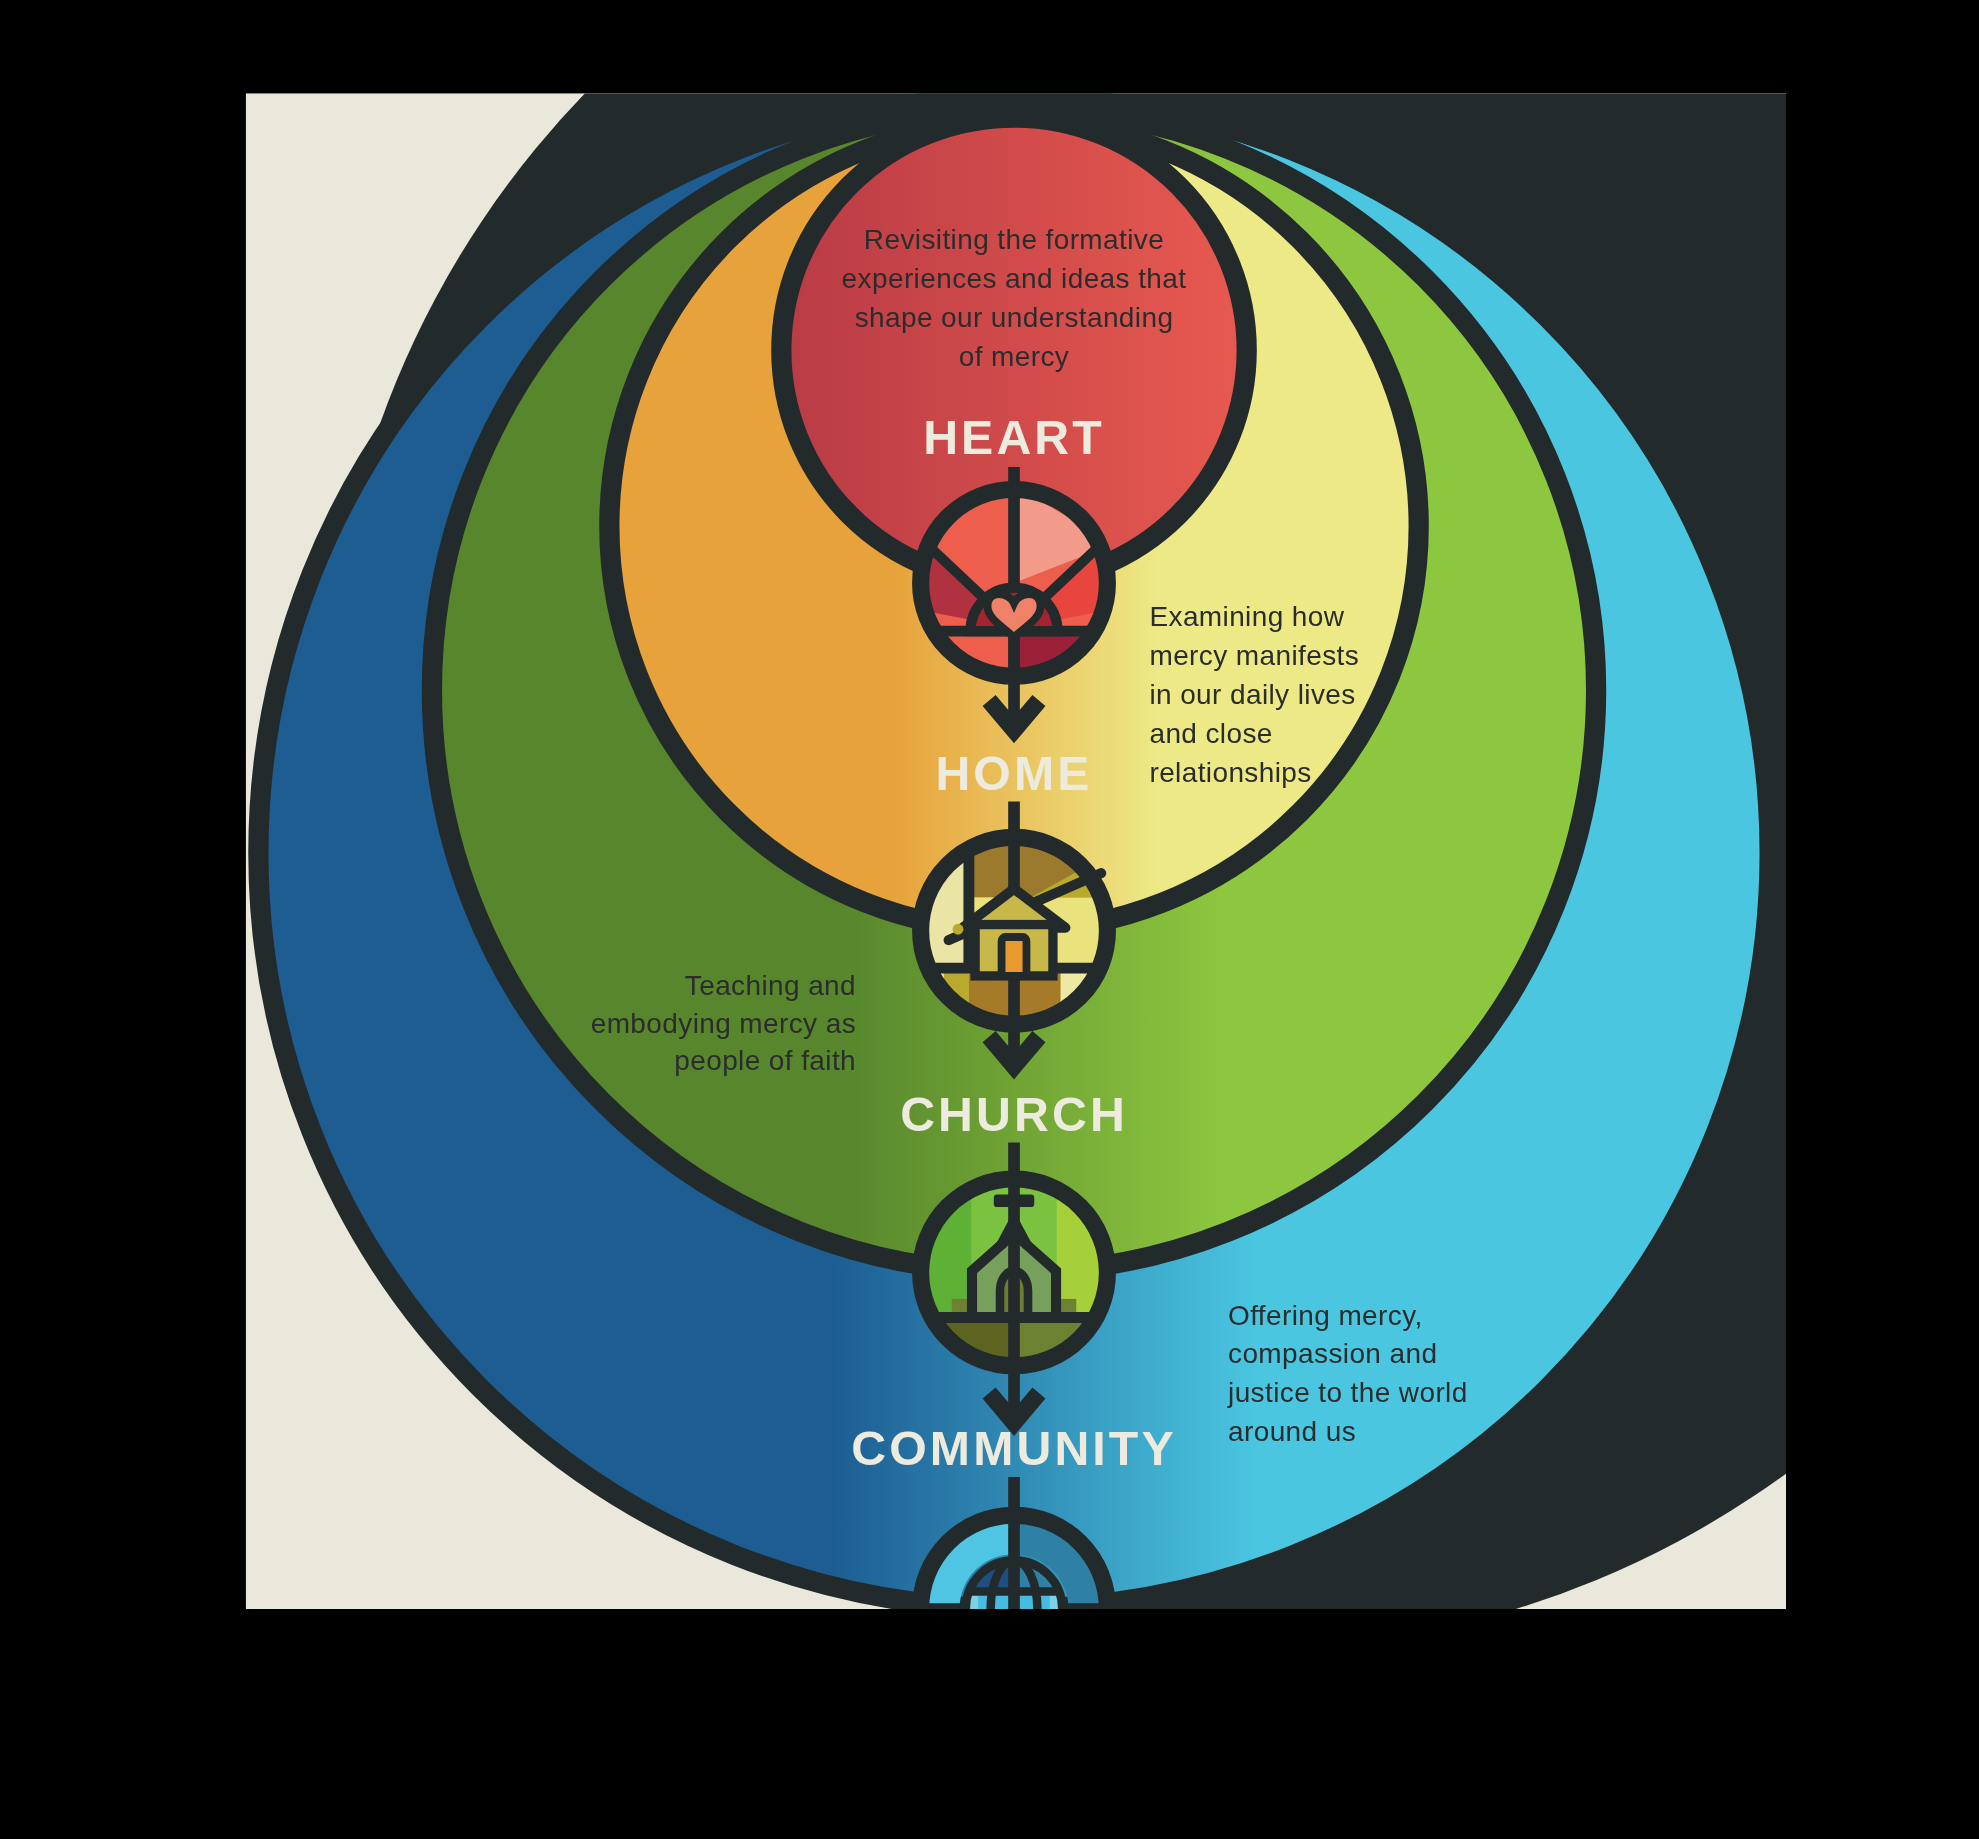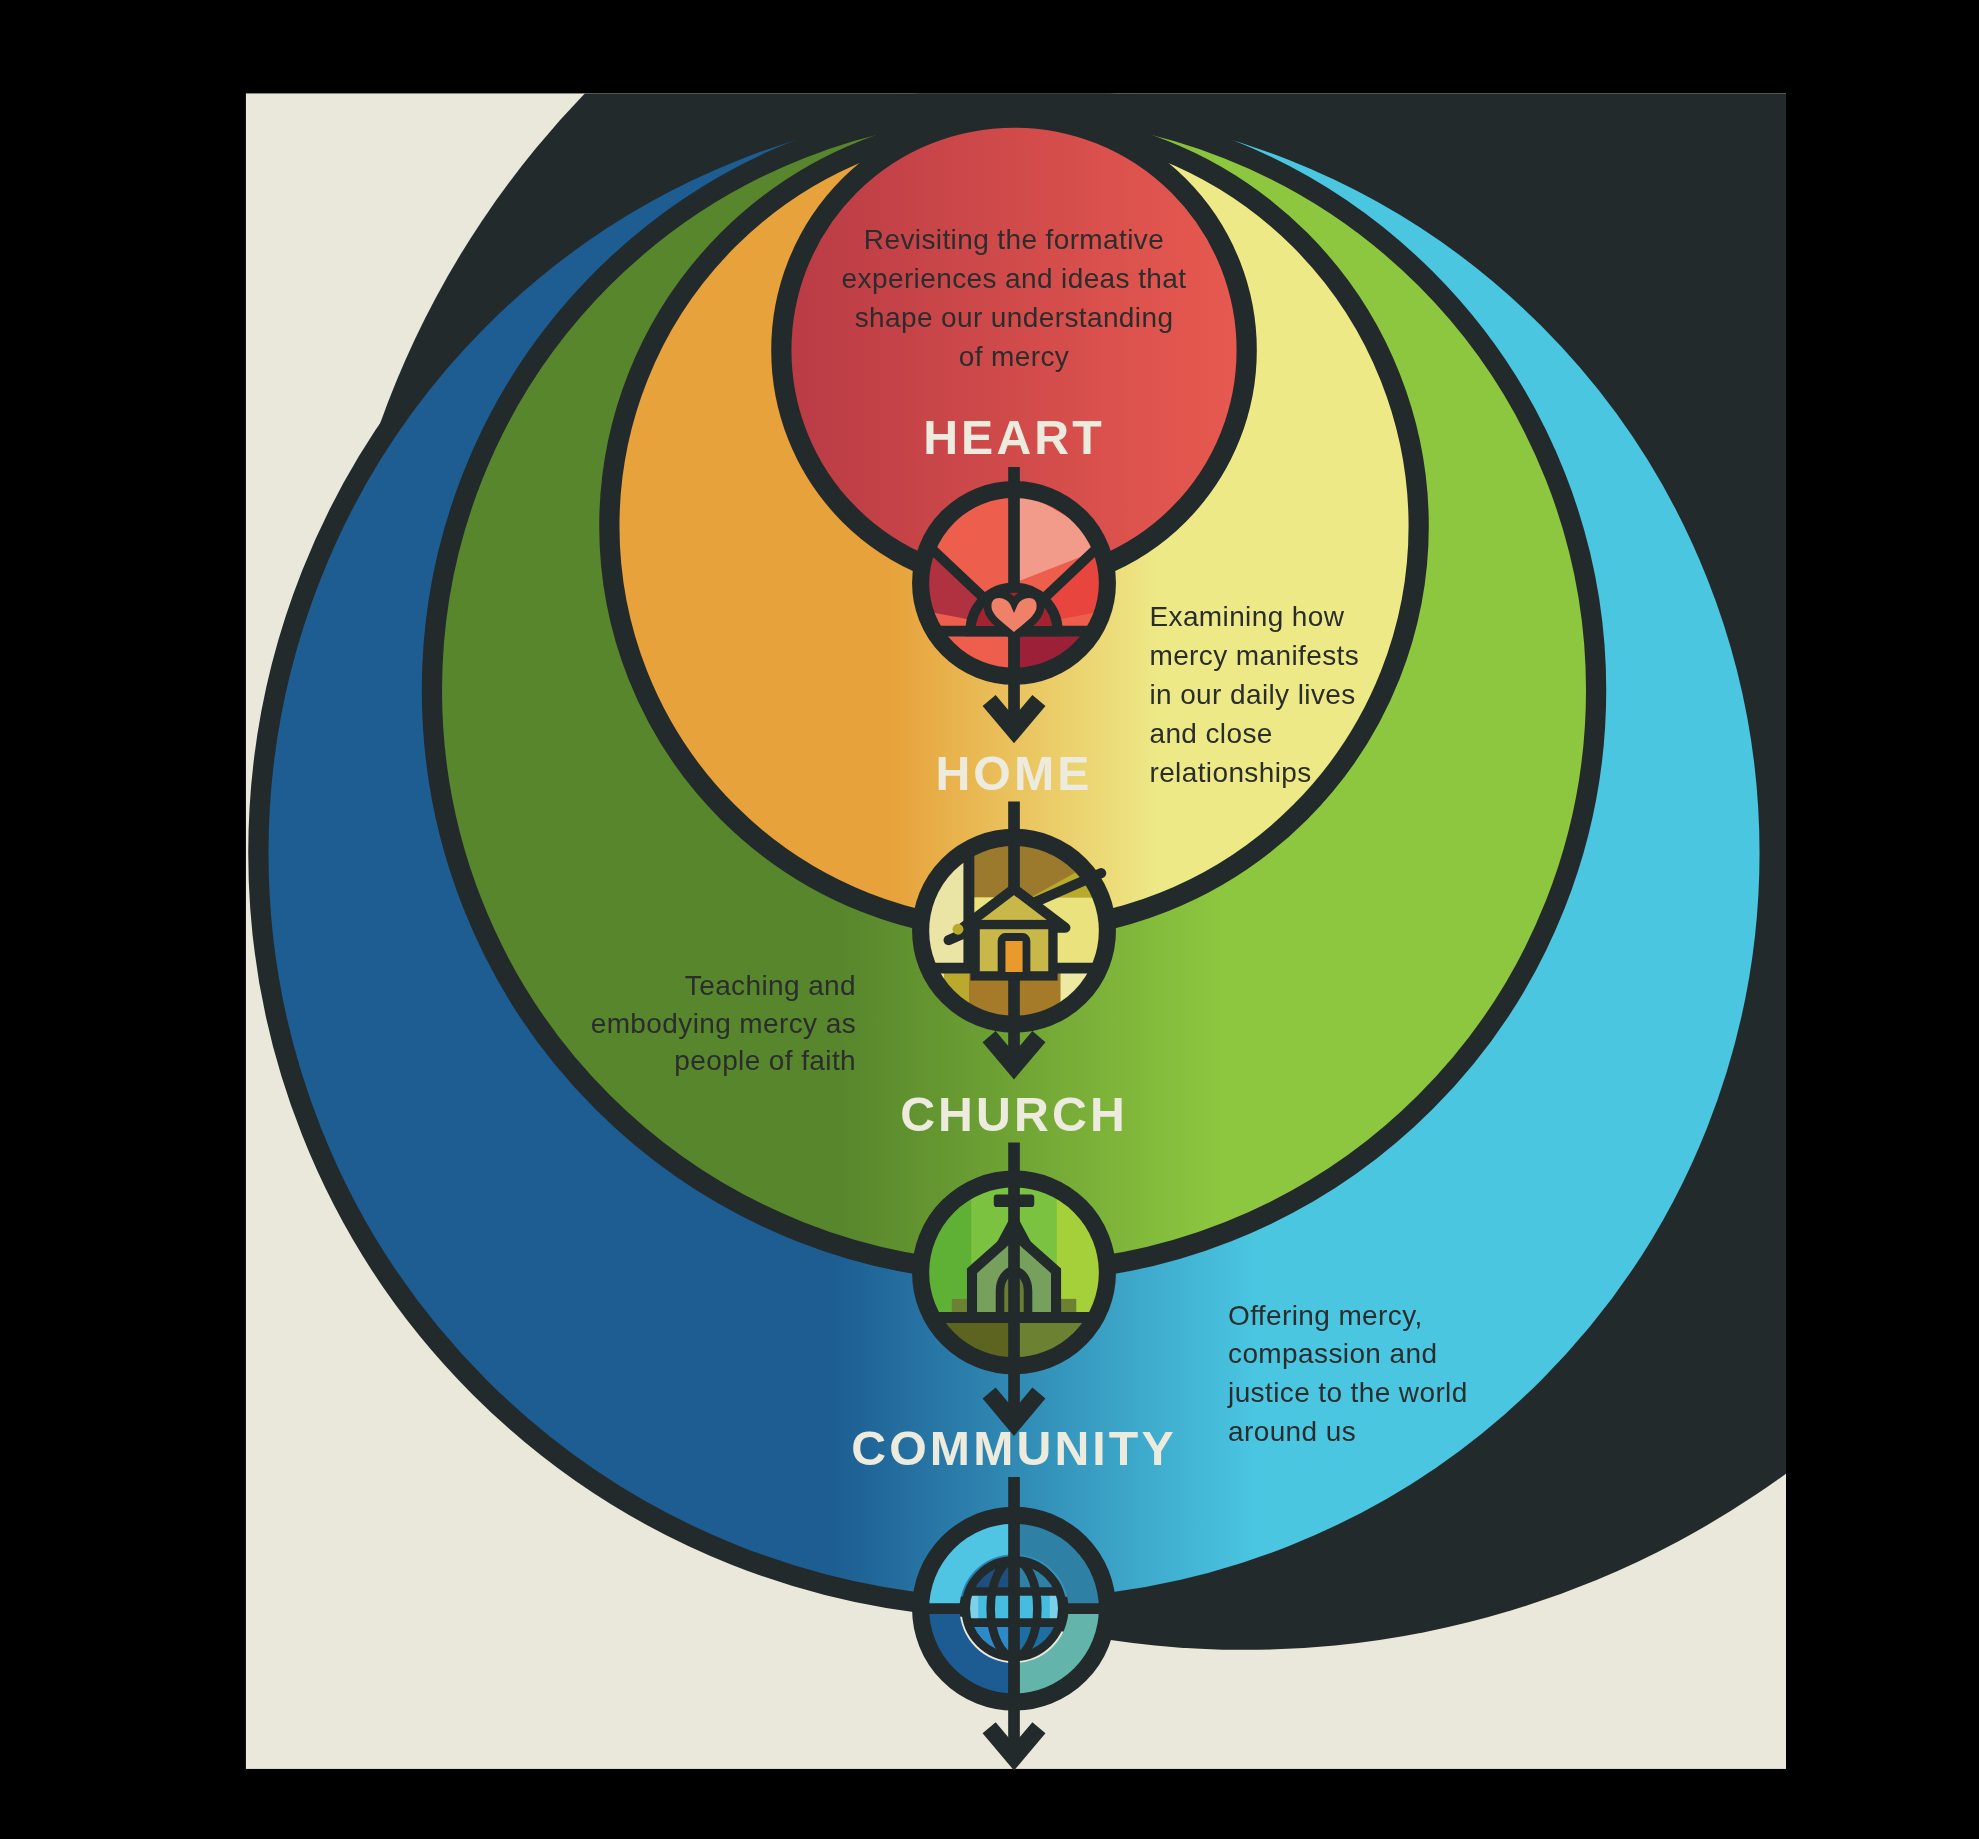--- a/index.html
+++ b/index.html
@@ -1,20 +1,20 @@
 <!DOCTYPE html>
 <html style="--canvas: #000000; --artboard: #E9E8DA; --ink: #232A2B; --title-text: #ECEBDD; --body-text: #2B2D2D;font-size:12.5px"><head>
 <meta charset="utf-8">
 <style>
   :root{
     --canvas:#000000; --artboard:#E9E8DA; --ink:#232A2B;
     --title-text:#ECEBDD; --body-text:#2B2D2D;
   }
   html,body{margin:0;padding:0;background:var(--canvas);}
-  .stage{width:1979px;height:1839px;position:relative;}
+  .stage{width:1979px;height:1609px;position:relative;}
   svg{display:block;width:1979px;height:1839px;}
   .canvas-bg{fill:var(--canvas);}
   .artboard-bg{fill:var(--artboard);}
   .ink-fill{fill:var(--ink);}
   .ink-stroke{stroke:var(--ink);fill:none;}
   .circle-ring{stroke:var(--ink);stroke-width:26px;}
   .icon-ring{stroke:var(--ink);stroke-width:22px;fill:none;}
   .lead{stroke:var(--ink);stroke-width:15px;fill:none;}
   .chev{stroke:var(--ink);stroke-width:22px;fill:none;stroke-linejoin:miter;}
   .seam{stroke:var(--ink);stroke-width:13px;fill:none;stroke-linecap:round;}

